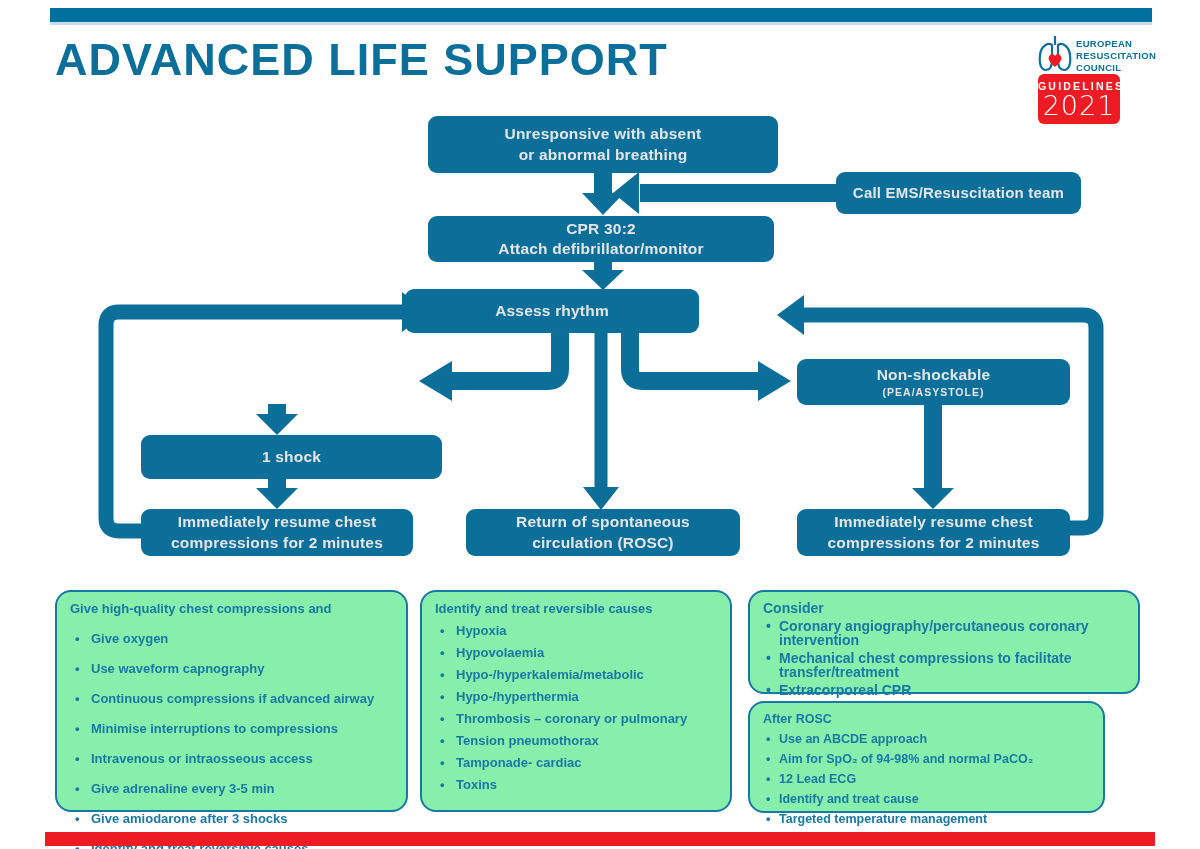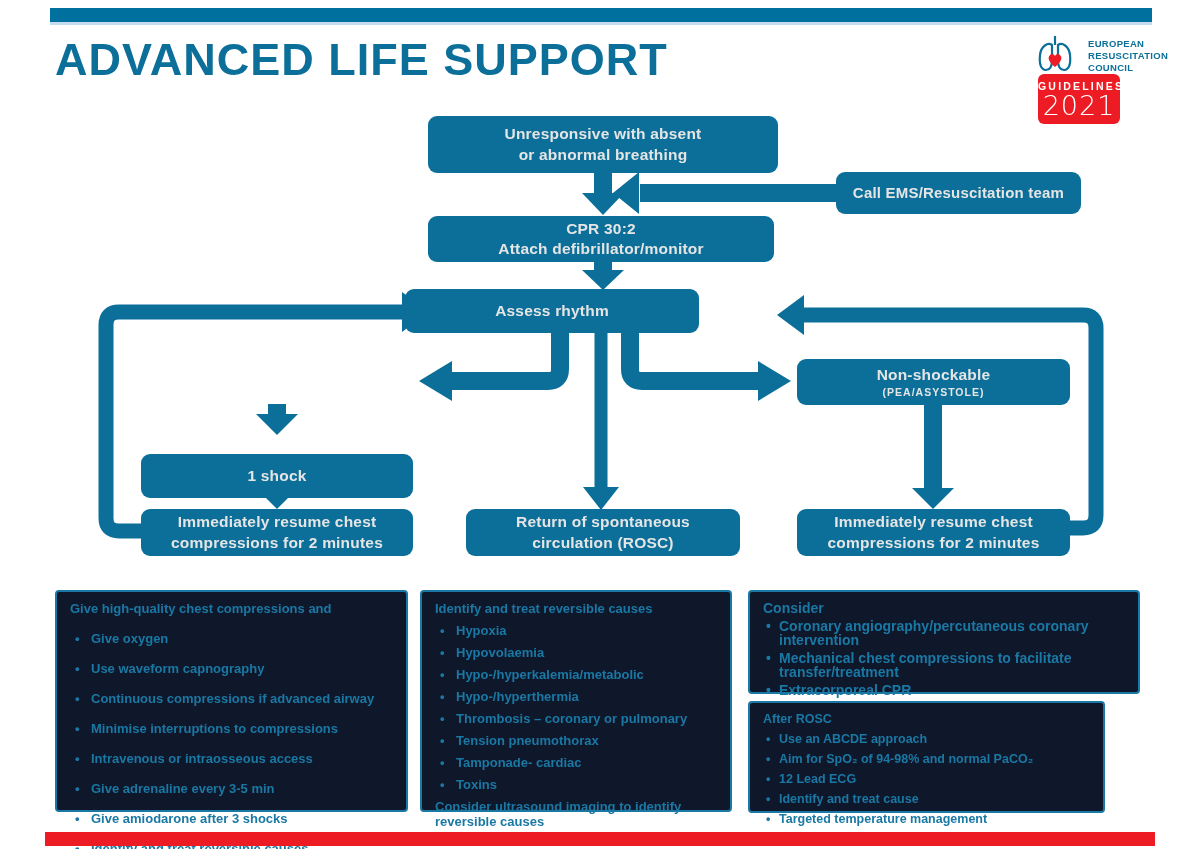--- a/index.html
+++ b/index.html
@@ -7,35 +7,35 @@
     position:relative;width:1200px;height:849px;background:#fff;overflow:hidden;
     font-family:"Liberation Sans", sans-serif;
   }
   .abs{position:absolute;}
   
   .topbar{left:50px;top:8px;width:1102px;height:14px;background:var(--bar-teal,#00719e);border-bottom:3px solid var(--bar-underline,#c3dcee);}
   .bottombar{left:45px;top:832px;width:1110px;height:14px;background:var(--red,#ed1c24);}
   
   .title{left:55px;top:34px;font-size:45px;font-weight:bold;color:var(--teal,#0b6f99);letter-spacing:1px;white-space:nowrap;}
   
-  .logo-org{left:1076px;top:38px;width:90px;color:var(--teal,#0b6f99);font-size:9.5px;font-weight:bold;line-height:12px;letter-spacing:.3px;margin-left:12px;}
+  .logo-org{left:1076px;top:38px;width:90px;color:var(--teal,#0b6f99);font-size:9.5px;font-weight:bold;line-height:12px;letter-spacing:.3px;}
   .badge{left:1038px;top:74px;width:82px;height:50px;background:var(--red,#ed1c24);border-radius:6px;color:#fff;text-align:center;}
   .badge .g{font-size:10.5px;font-weight:bold;letter-spacing:2.2px;margin-top:6px;}
   .badge .y{font-size:27px;font-weight:300;line-height:28px;letter-spacing:1px;font-family:"DejaVu Sans", sans-serif;}
   
   .node{
     background:var(--teal,#0b6f99);color:#e5e5e5;border-radius:9px;
     display:flex;flex-direction:column;align-items:center;justify-content:center;
     text-align:center;font-weight:bold;font-size:15.5px;line-height:1.3;
     white-space:pre-line;letter-spacing:.2px;
   }
   .node .sub{font-size:10.5px;font-weight:bold;letter-spacing:1px;margin-top:1px;}
   
   .panel{
-    border:2.5px solid var(--teal-light,#1a78a4);border-radius:4px;background:#0f172a;
+    border:2.5px solid var(--teal-light,#1a78a4);border-radius:16px;background:#86efac;
     color:var(--teal-light,#1a78a4);font-weight:bold;padding:9px 13px;box-sizing:border-box;
   }
   .panel .hdr{white-space:pre-line;}
   .panel ul{margin:0;padding:0;list-style:none;}
   .panel li{position:relative;padding-left:21px;white-space:pre-line;}
   .panel li::before{content:"\2022";position:absolute;left:5px;}
   .panel .ftr{white-space:pre-line;margin-top:7px;}
   .p13{font-size:13px;line-height:15px;}
   .p13 li{margin-top:15px;}
   .p2 li{margin-top:7px;}
@@ -130,21 +130,21 @@
 Attach defibrillator/monitor</div>
 
   <div class="abs node" style="left:405px;top:289px;width:294px;height:44px">Assess rhythm</div>
 
 
   <div class="abs node" style="left:797px;top:359px;width:273px;height:46px">
     <div>Non-shockable</div>
     <div class="sub">(PEA/ASYSTOLE)</div>
   </div>
 
-  <div class="abs node" style="left:141px;top:454px;width:272px;height:44px">1 shock</div>
+  <div class="abs node" style="left:141px;top:435px;width:301px;height:44px">1 shock</div>
 
   <div class="abs node" style="left:141px;top:509px;width:272px;height:47px">Immediately resume chest
 compressions for 2 minutes</div>
 
   <div class="abs node" style="left:466px;top:509px;width:274px;height:47px">Return of spontaneous
 circulation (ROSC)</div>
 
   <div class="abs node" style="left:797px;top:509px;width:273px;height:47px">Immediately resume chest
 compressions for 2 minutes</div>
 
@@ -167,22 +167,20 @@
     <ul>
         <li>Hypoxia</li>
         <li>Hypovolaemia</li>
         <li>Hypo-/hyperkalemia/metabolic</li>
         <li>Hypo-/hyperthermia</li>
         <li>Thrombosis – coronary or pulmonary</li>
         <li>Tension pneumothorax</li>
         <li>Tamponade- cardiac</li>
         <li>Toxins</li>
       </ul>
-    <div class="ftr">Consider ultrasound imaging to identify
-reversible causes</div>
   </div>
 
   <div class="abs panel p3" style="left:748px;top:590px;width:392px;height:104px">
     <div class="hdr">Consider</div>
     <ul>
         <li>Coronary angiography/percutaneous coronary
 intervention</li>
         <li>Mechanical chest compressions to facilitate transfer/treatment</li>
         <li>Extracorporeal CPR</li>
       </ul>

